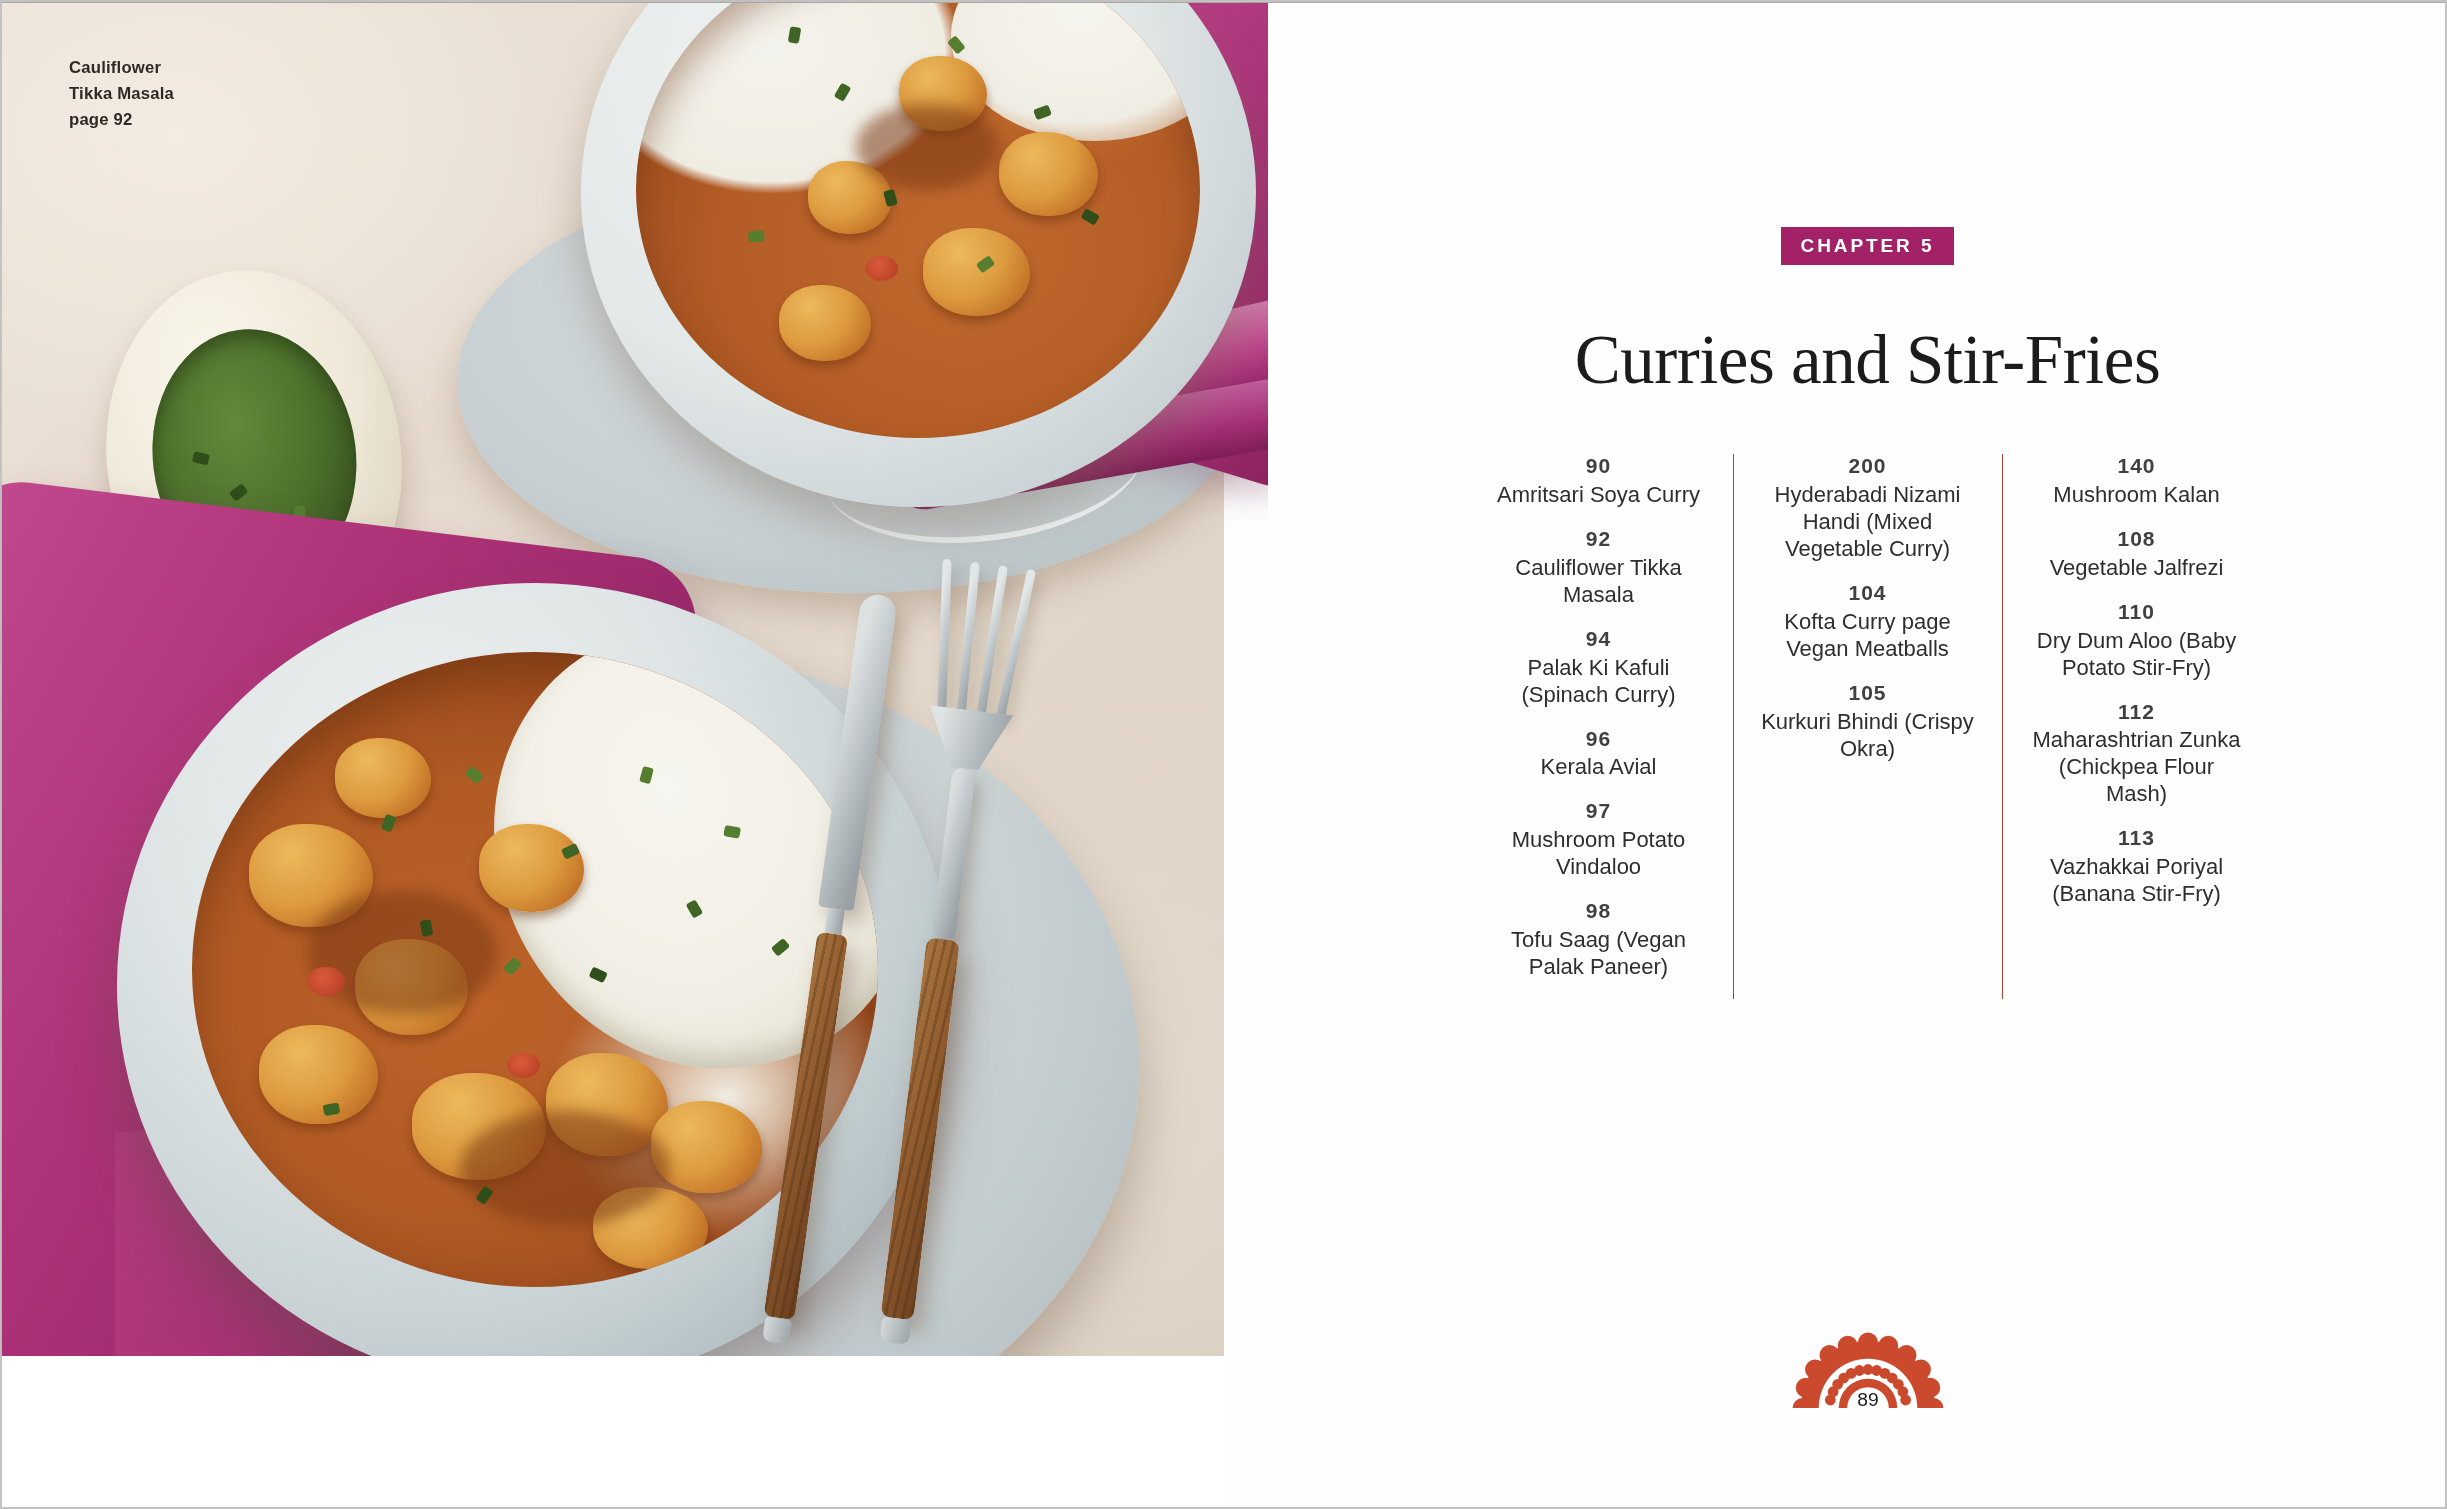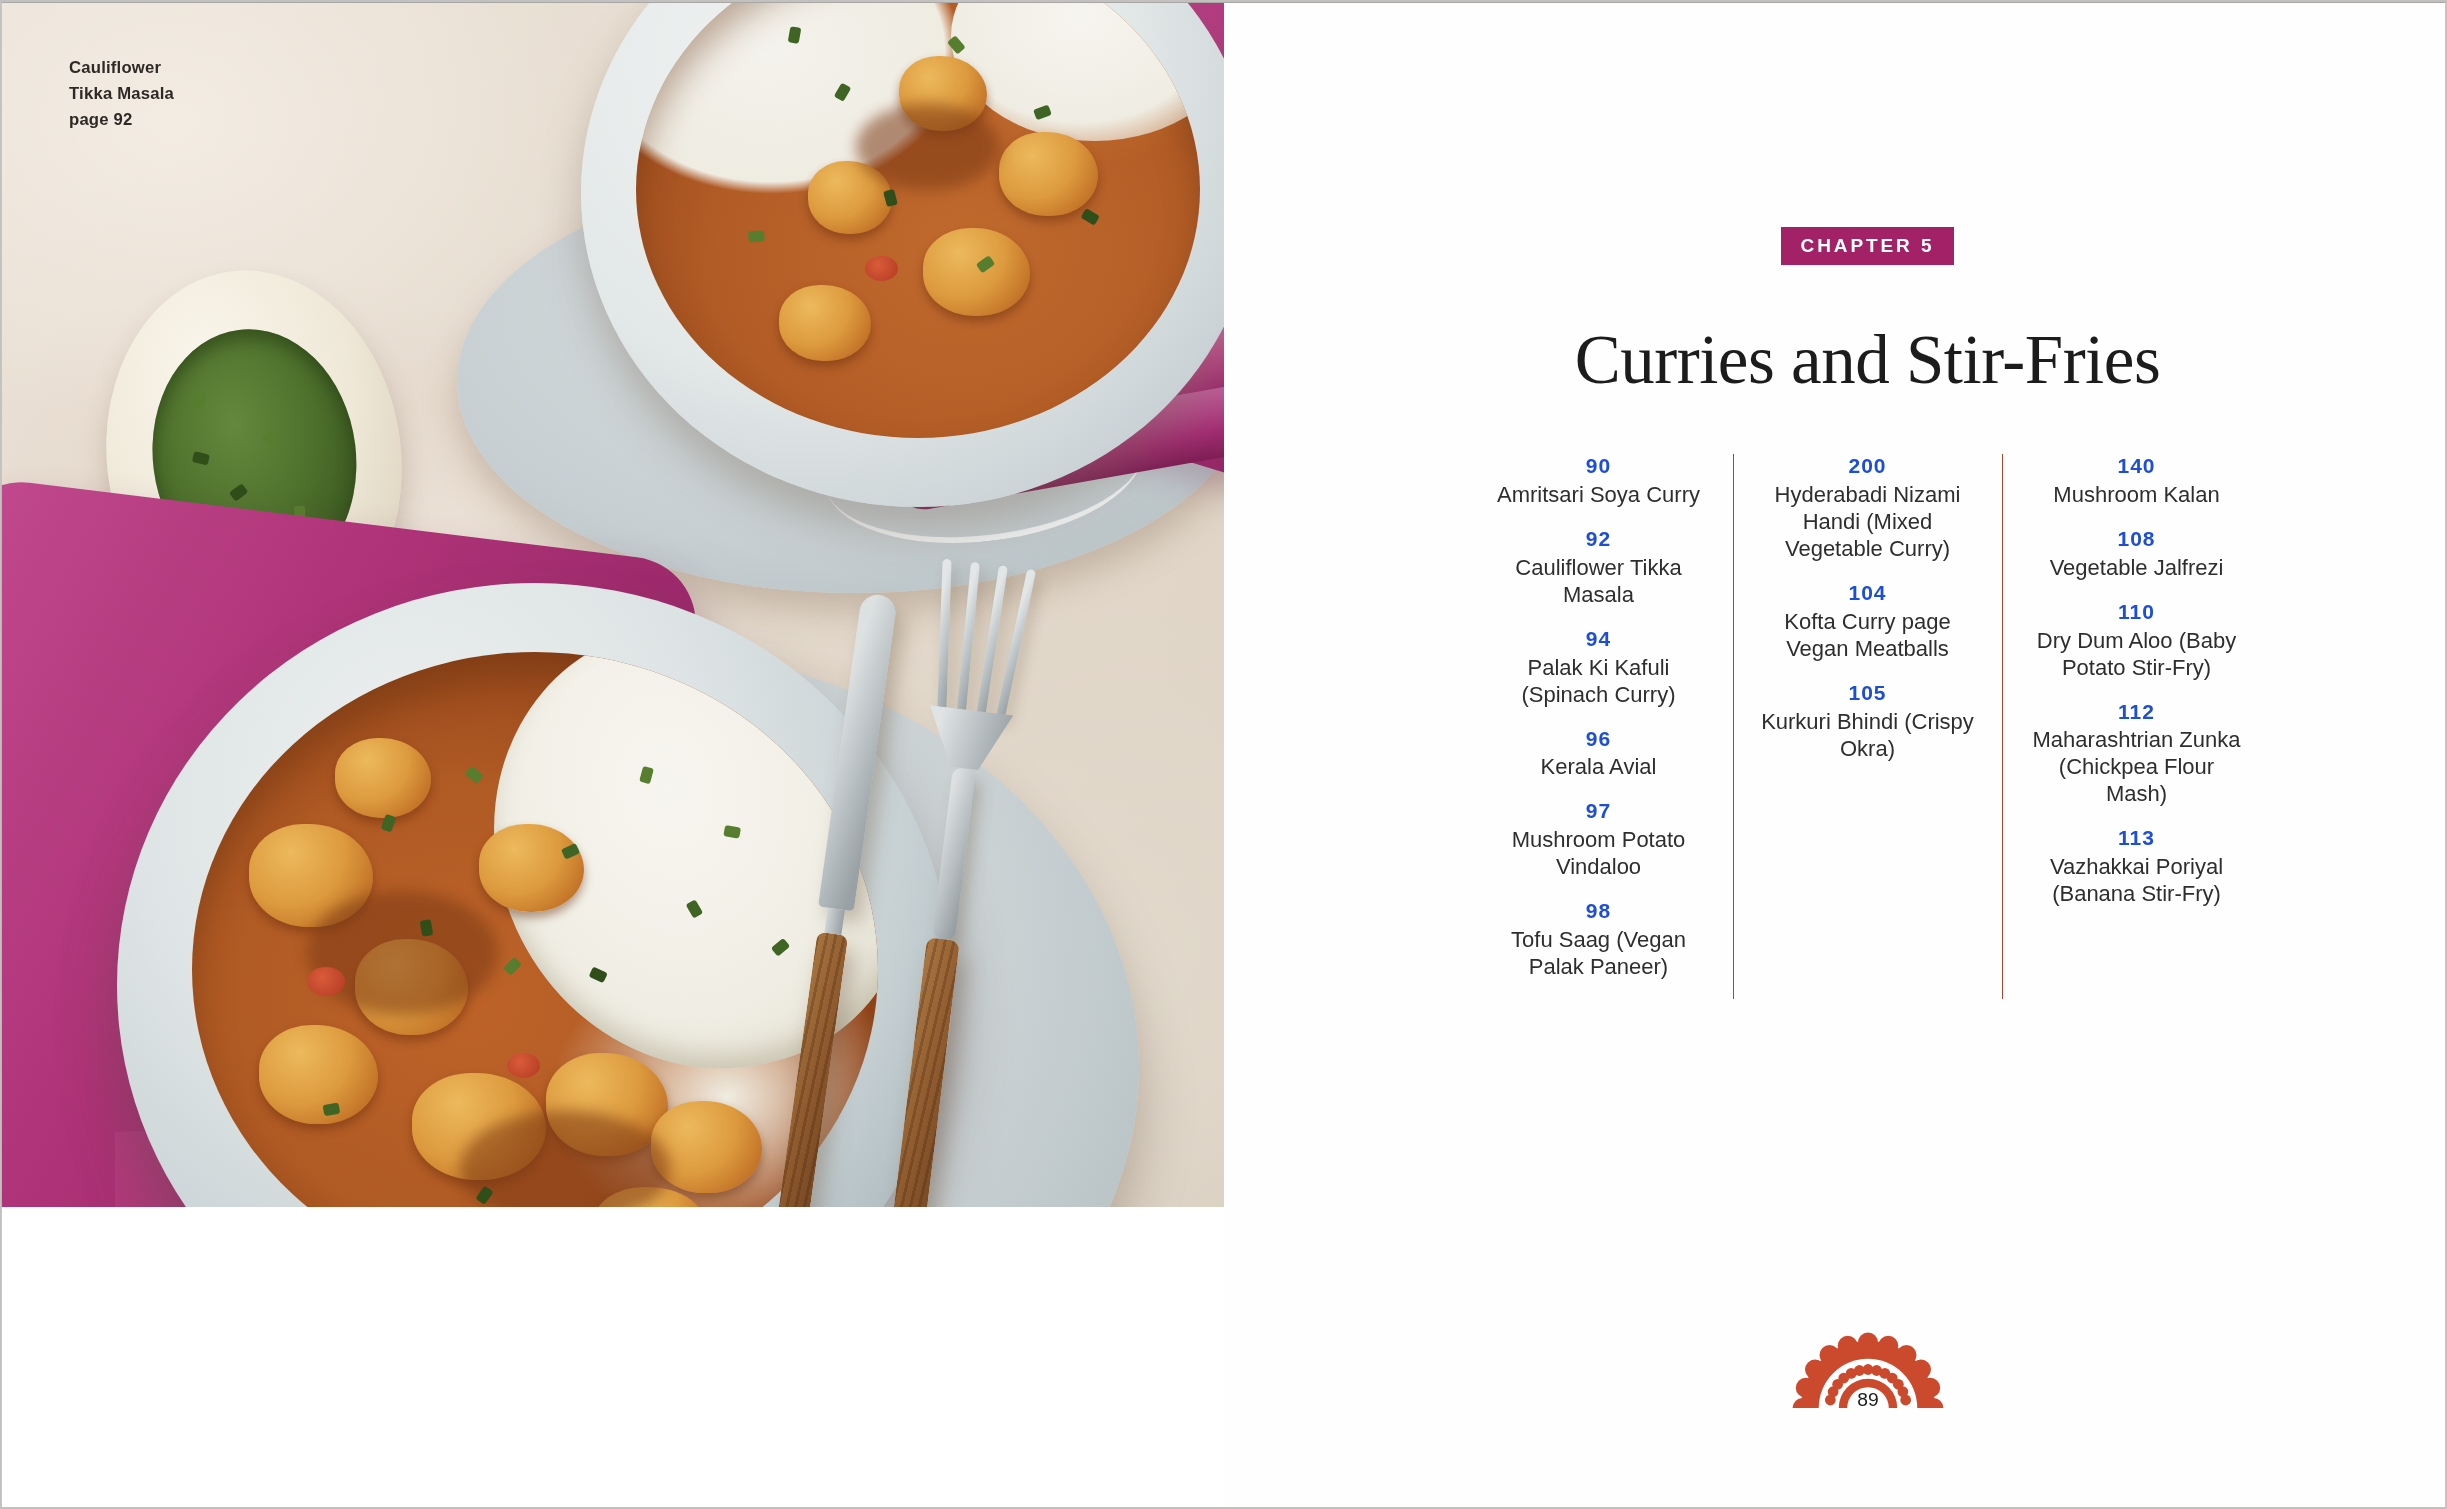--- a/index.html
+++ b/index.html
@@ -1,25 +1,25 @@
 <!DOCTYPE html>
 <html><head>
 <meta charset="utf-8">
 <style>
   html,body{margin:0;padding:0;background:#888;}
   .canvas{position:relative;width:2447px;height:1509px;background:#ffffff;overflow:hidden;
           font-family:"Liberation Sans",sans-serif;}
   
-  .photo-page{position:absolute;left:0;top:0;width:1224px;height:1207px;overflow:hidden;
+  .photo-page{position:absolute;left:0;top:0;width:1224px;height:1356px;overflow:hidden;
     background:
       radial-gradient(ellipse 669px 497px at 14% 10%, rgba(244,237,228,.9) 0%, rgba(244,237,228,0) 62%),
       radial-gradient(ellipse 535px 401px at 30% 55%, rgba(246,239,230,.8) 0%, rgba(246,239,230,0) 65%),
       radial-gradient(ellipse 459px 306px at 22% 40%, rgba(216,176,166,.18) 0%, rgba(216,176,166,0) 70%),
       radial-gradient(ellipse 860px 688px at 88% 80%, rgba(227,219,206,.9) 0%, rgba(227,219,206,0) 60%),
-      linear-gradient(135deg,#ebe2d7 0%,#e7ddd1 38%,#e0d5c7 72%,#d9cec0 100%);}
+      linear-gradient(135deg,#ebe2d7 0%,#e7ddd1 38%,#e0d5c7 72%,#d9cec0 100%); padding-left: 44px;}
   .abs{position:absolute;}
   .ell{border-radius:50%;}
   
   .photo-caption{position:absolute;left:69px;top:55px;z-index:20;color:#2d2a25;
     font-size:16.7px;font-weight:700;line-height:26px;letter-spacing:0.2px;}
   
   .top-plate{left:457px;top:170px;width:795px;height:423px;z-index:2;
     background:radial-gradient(ellipse at 42% 32%,#d6dcdd 0%,#c7cfd2 58%,#b6c0c3 85%,#aab4b8 100%);
     box-shadow:0 19px 32.5px rgba(140,118,96,.35);}
   .top-plate-rim{left:824px;top:390px;width:321px;height:145px;z-index:3;border-radius:50%;
@@ -128,21 +128,21 @@
   .toc-page{position:absolute;left:1224px;top:0;width:1224px;height:1509px;background:#fefefe;
     display:flex;flex-direction:column;align-items:center;padding-left:63px;box-sizing:border-box;}
   .chapter-badge{margin-top:227px;background:#a22167;color:#ffffff;font-weight:700;
     font-size:19px;letter-spacing:2.9px;padding:7.6px 20px 8.6px;}
   .chapter-title{font-family:"Liberation Serif",serif;font-weight:400;color:#1c1c1c;
     font-size:69px;line-height:1;letter-spacing:-0.5px;margin:61px 0 0 0;}
   .toc{display:flex;margin-top:59px;}
   .toc-col{width:268px;display:flex;flex-direction:column;align-items:center;}
   .toc-divider{width:1px;background:#b0452f;}
   .toc-entry{margin-bottom:19px;text-align:center;}
-  .entry-num{font-size:21px;font-weight:700;color:#1d4ed8;letter-spacing:1px;line-height:23px;
+  .entry-num{font-size:21px;font-weight:700;color:#404040;letter-spacing:1px;line-height:23px;
     margin-bottom:3.8px;}
   .entry-title{font-size:22px;color:#2e2e2e;line-height:27px;max-width:215px;margin:0 auto;}
   .ornament{position:absolute;left:50%;margin-left:32px;transform:translateX(-50%);top:1331px;
     width:155px;height:78px;}
   .page-num-svg{font-family:"Liberation Sans",sans-serif;}
   
   .frame{position:absolute;inset:0;z-index:40;pointer-events:none;
     box-shadow:inset 0 0 0 1.9px #c3c1bf, inset 0 2.9px 0 #a9a7a5;}
 </style>
 </head>

